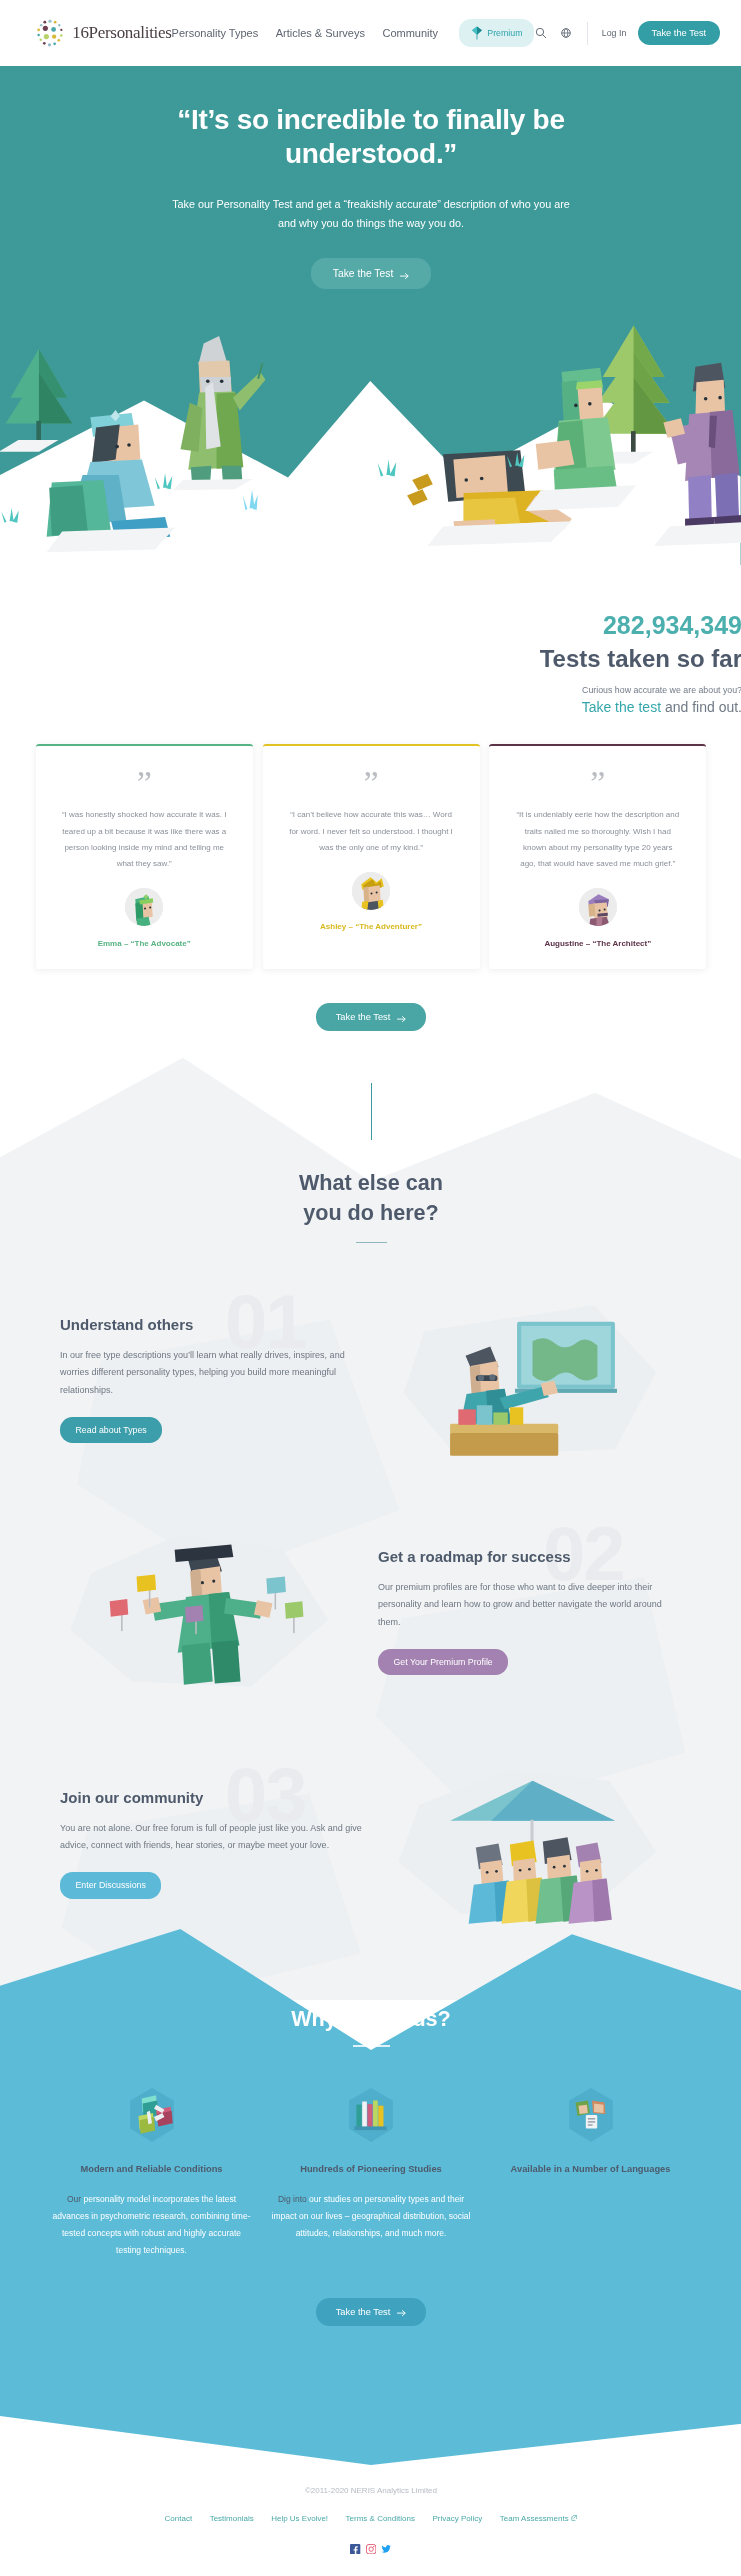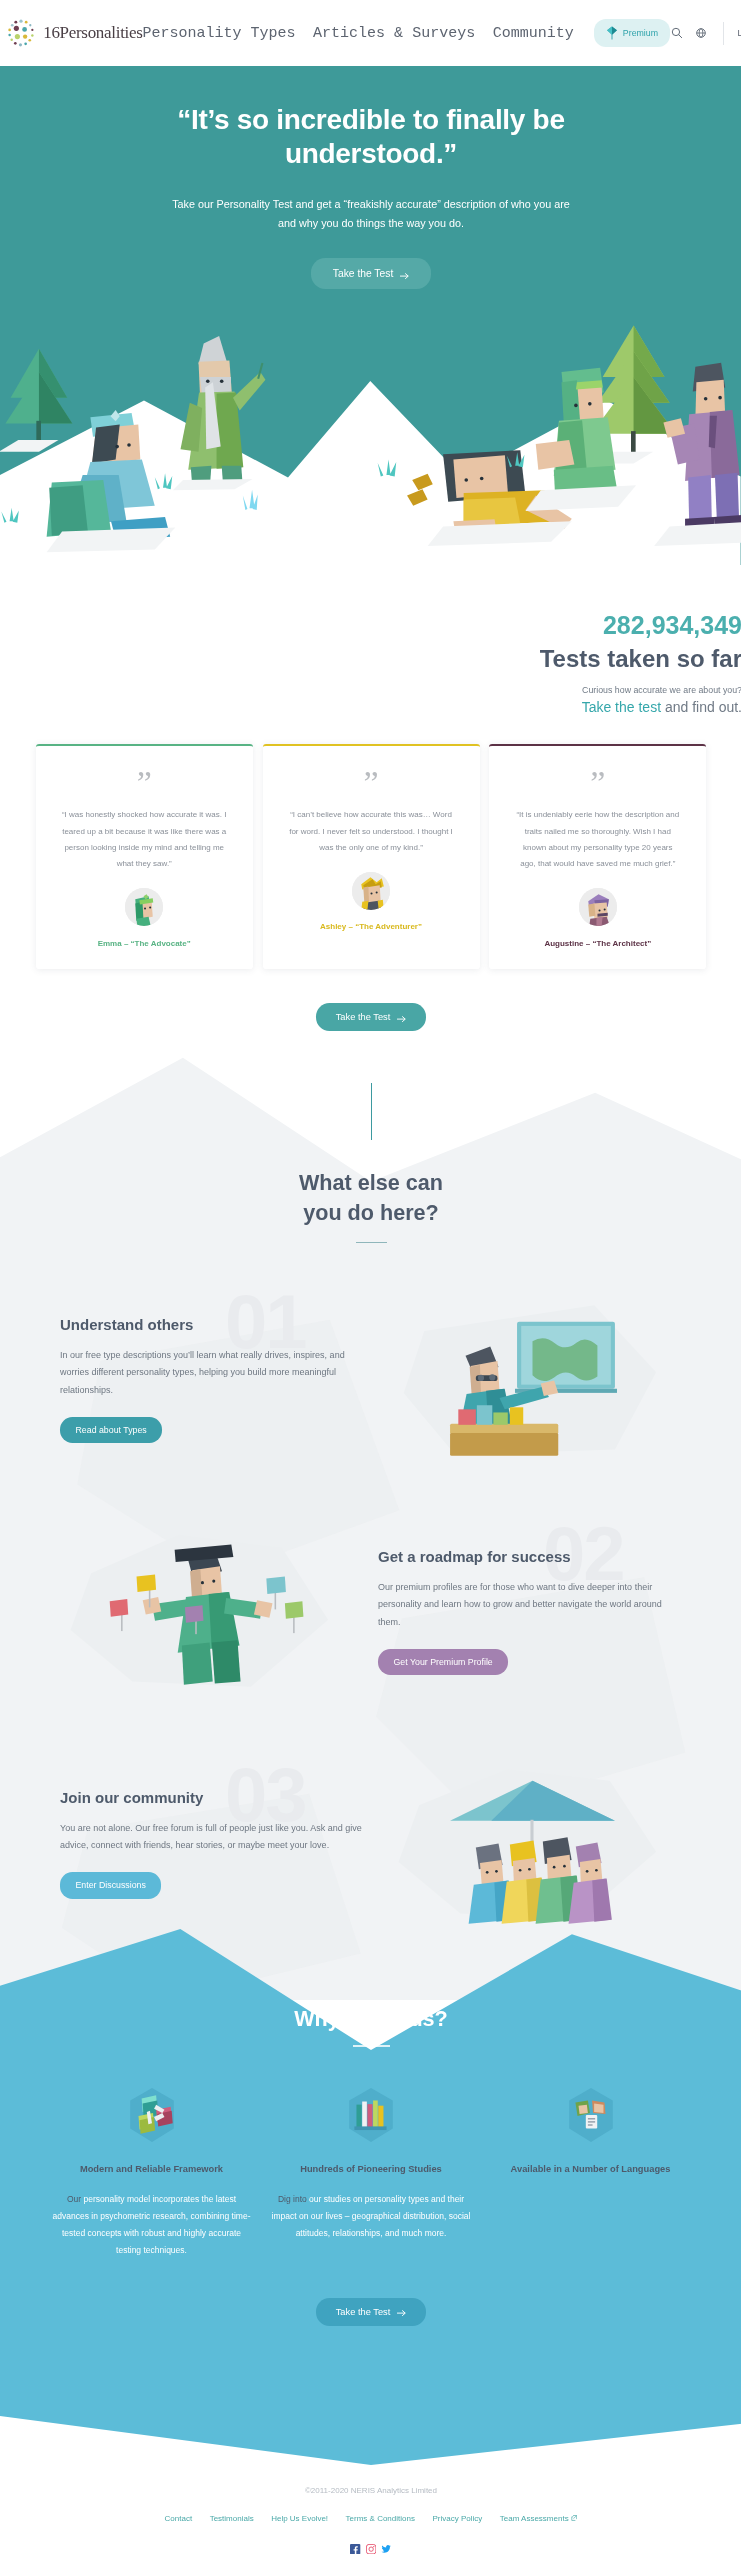--- a/index.html
+++ b/index.html
@@ -6,26 +6,26 @@
   html,body{width:742px;}
   body{
     font-family:"Liberation Sans", sans-serif;
     background:#ffffff;
     color:#4c5566;
     -webkit-font-smoothing:antialiased;
   }
   .page{width:742px;position:relative;overflow:hidden;}
 
   
-  .header{height:66px;background:#fff;display:flex;align-items:center;padding:0 5px;position:relative;z-index:30;}
+  .header{height:66px;background:#fff;display:flex;align-items:center;padding:0 34px;position:relative;z-index:30;}
   .brand{display:flex;align-items:center;gap:6.2px;width:170px;}
   .brand-mark{width:32px;height:32px;position:relative;flex:none;}
   .brand-name{font-family:"Liberation Serif", serif;font-size:17px;color:#4a3f45;letter-spacing:-0.3px;white-space:nowrap;}
   .nav{display:flex;align-items:center;gap:17.5px;flex:1;}
-  .nav-link{font-size:15px;color:#5d6470;text-decoration:none;white-space:nowrap;cursor:pointer;font-family:Liberation Mono, monospace;}
+  .nav-link{font-size:11px;color:#5d6470;text-decoration:none;white-space:nowrap;cursor:pointer;}
   .premium-pill{display:flex;align-items:center;gap:4.6px;background:#ddf1f2;border-radius:12px;padding:6.7px 12px;cursor:pointer;margin-left:3.1px;}
   .premium-pill .gem{width:12px;height:14px;flex:none;}
   .premium-label{font-size:8.8px;color:#2fa3ab;white-space:nowrap;}
   .header-right{display:flex;align-items:center;gap:11.3px;}
   .icon-btn{width:13.4px;height:13.4px;cursor:pointer;display:flex;align-items:center;justify-content:center;}
   .vdiv{width:0.5px;height:23px;background:#e2e5e9;margin:0 3.1px;}
   .login{font-size:8.8px;color:#5d6470;text-decoration:none;cursor:pointer;white-space:nowrap;}
   .btn-take-header{background:#339ea6;color:#fff;border:0;border-radius:12.4px;padding:7.2px 14px;font-size:9.3px;cursor:pointer;font-family:inherit;white-space:nowrap;}
 
   
@@ -521,41 +521,41 @@
         </div>
       </div>
     </div>
   </div>
 
   <div class="trust">
     <svg class="trust-bg" viewBox="0 0 1440 1180" preserveAspectRatio="none">
       <polygon points="0,110 350,0 720,235 1110,10 1440,120 1440,960 720,1040 0,945" fill="#5cbcd8"></polygon>
     </svg>
     <div class="trust-in">
-      <div class="trust-title">Why world us?</div>
+      <div class="trust-title">Why drives us?</div>
       <div class="trust-rule"></div>
 
       <div class="cols">
 
         <div class="col">
           <div class="col-icon">
             <svg width="56" height="56" viewBox="0 0 108 108">
               <polygon points="54,2 96,26 96,80 54,106 12,80 12,26" fill="#4faecb"></polygon>
               <polygon points="34,22 62,16 64,42 36,48" fill="#7fe0cf"></polygon>
               <polygon points="36,32 64,26 66,54 38,60" fill="#2f9e95"></polygon>
               <polygon points="62,44 90,38 92,62 64,68" fill="#cf5d7e"></polygon>
               <polygon points="64,52 92,46 94,70 66,76" fill="#a7435f"></polygon>
               <polygon points="28,56 56,50 58,76 30,82" fill="#bdd860"></polygon>
               <polygon points="30,64 58,58 60,84 32,90" fill="#9cba3f"></polygon>
               <polygon points="44,48 50,46 54,70 47,72" fill="#eceff1"></polygon>
               <polygon points="58,58 74,50 78,58 62,66" fill="#eceff1"></polygon>
               <polygon points="62,34 78,44 74,50 58,42" fill="#eceff1"></polygon>
             </svg>
           </div>
-          <div class="col-h">Modern and Reliable Framework</div>
+          <div class="col-h">Modern and Reliable Conditions</div>
           <div class="col-p"><b>Our</b><span> personality model incorporates the latest advances in psychometric research, combining time-tested concepts with robust and highly accurate testing techniques.</span></div>
         </div>
 
         <div class="col">
           <div class="col-icon">
             <svg width="56" height="56" viewBox="0 0 108 108">
               <polygon points="54,2 96,26 96,80 54,106 12,80 12,26" fill="#4faecb"></polygon>
               <rect x="26" y="34" width="10" height="44" fill="#2f9e95"></rect>
               <rect x="37" y="28" width="9" height="50" fill="#f0f2f4"></rect>
               <rect x="47" y="33" width="10" height="45" fill="#cf5d7e"></rect>

